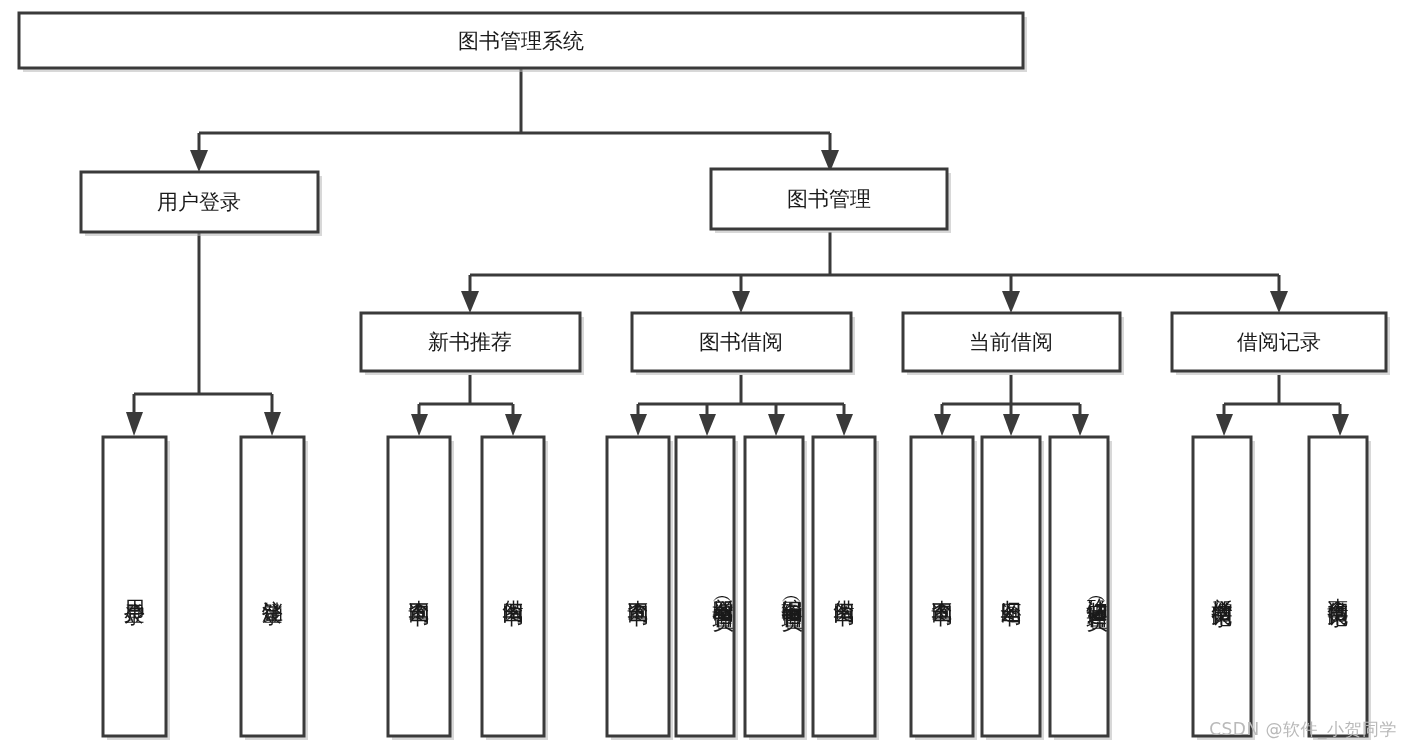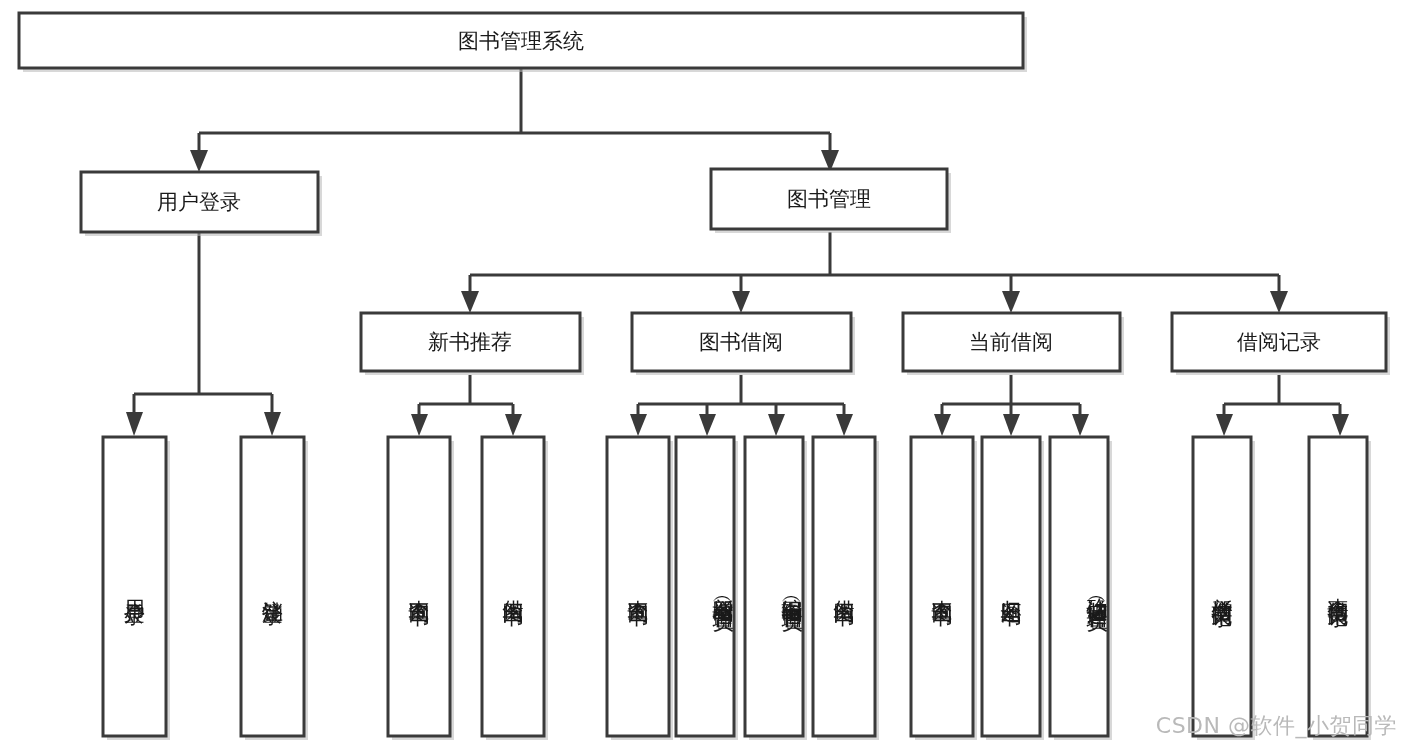--- a/index.html
+++ b/index.html
@@ -68,21 +68,21 @@
     justify-content: center;
     white-space: nowrap;
     pointer-events: none;
     user-select: none;
   }
   .watermark {
     position: absolute;
     right: 8px;
     bottom: 6px;
     font-family: "DejaVu Sans", "Liberation Sans", sans-serif;
-    font-size: 22px;
+    font-size: 17px;
     color: #b9b9b9;
     letter-spacing: 0.5px;
     user-select: none;
     pointer-events: none;
     white-space: nowrap;
   }
 </style>
 </head>
 <body>
 

